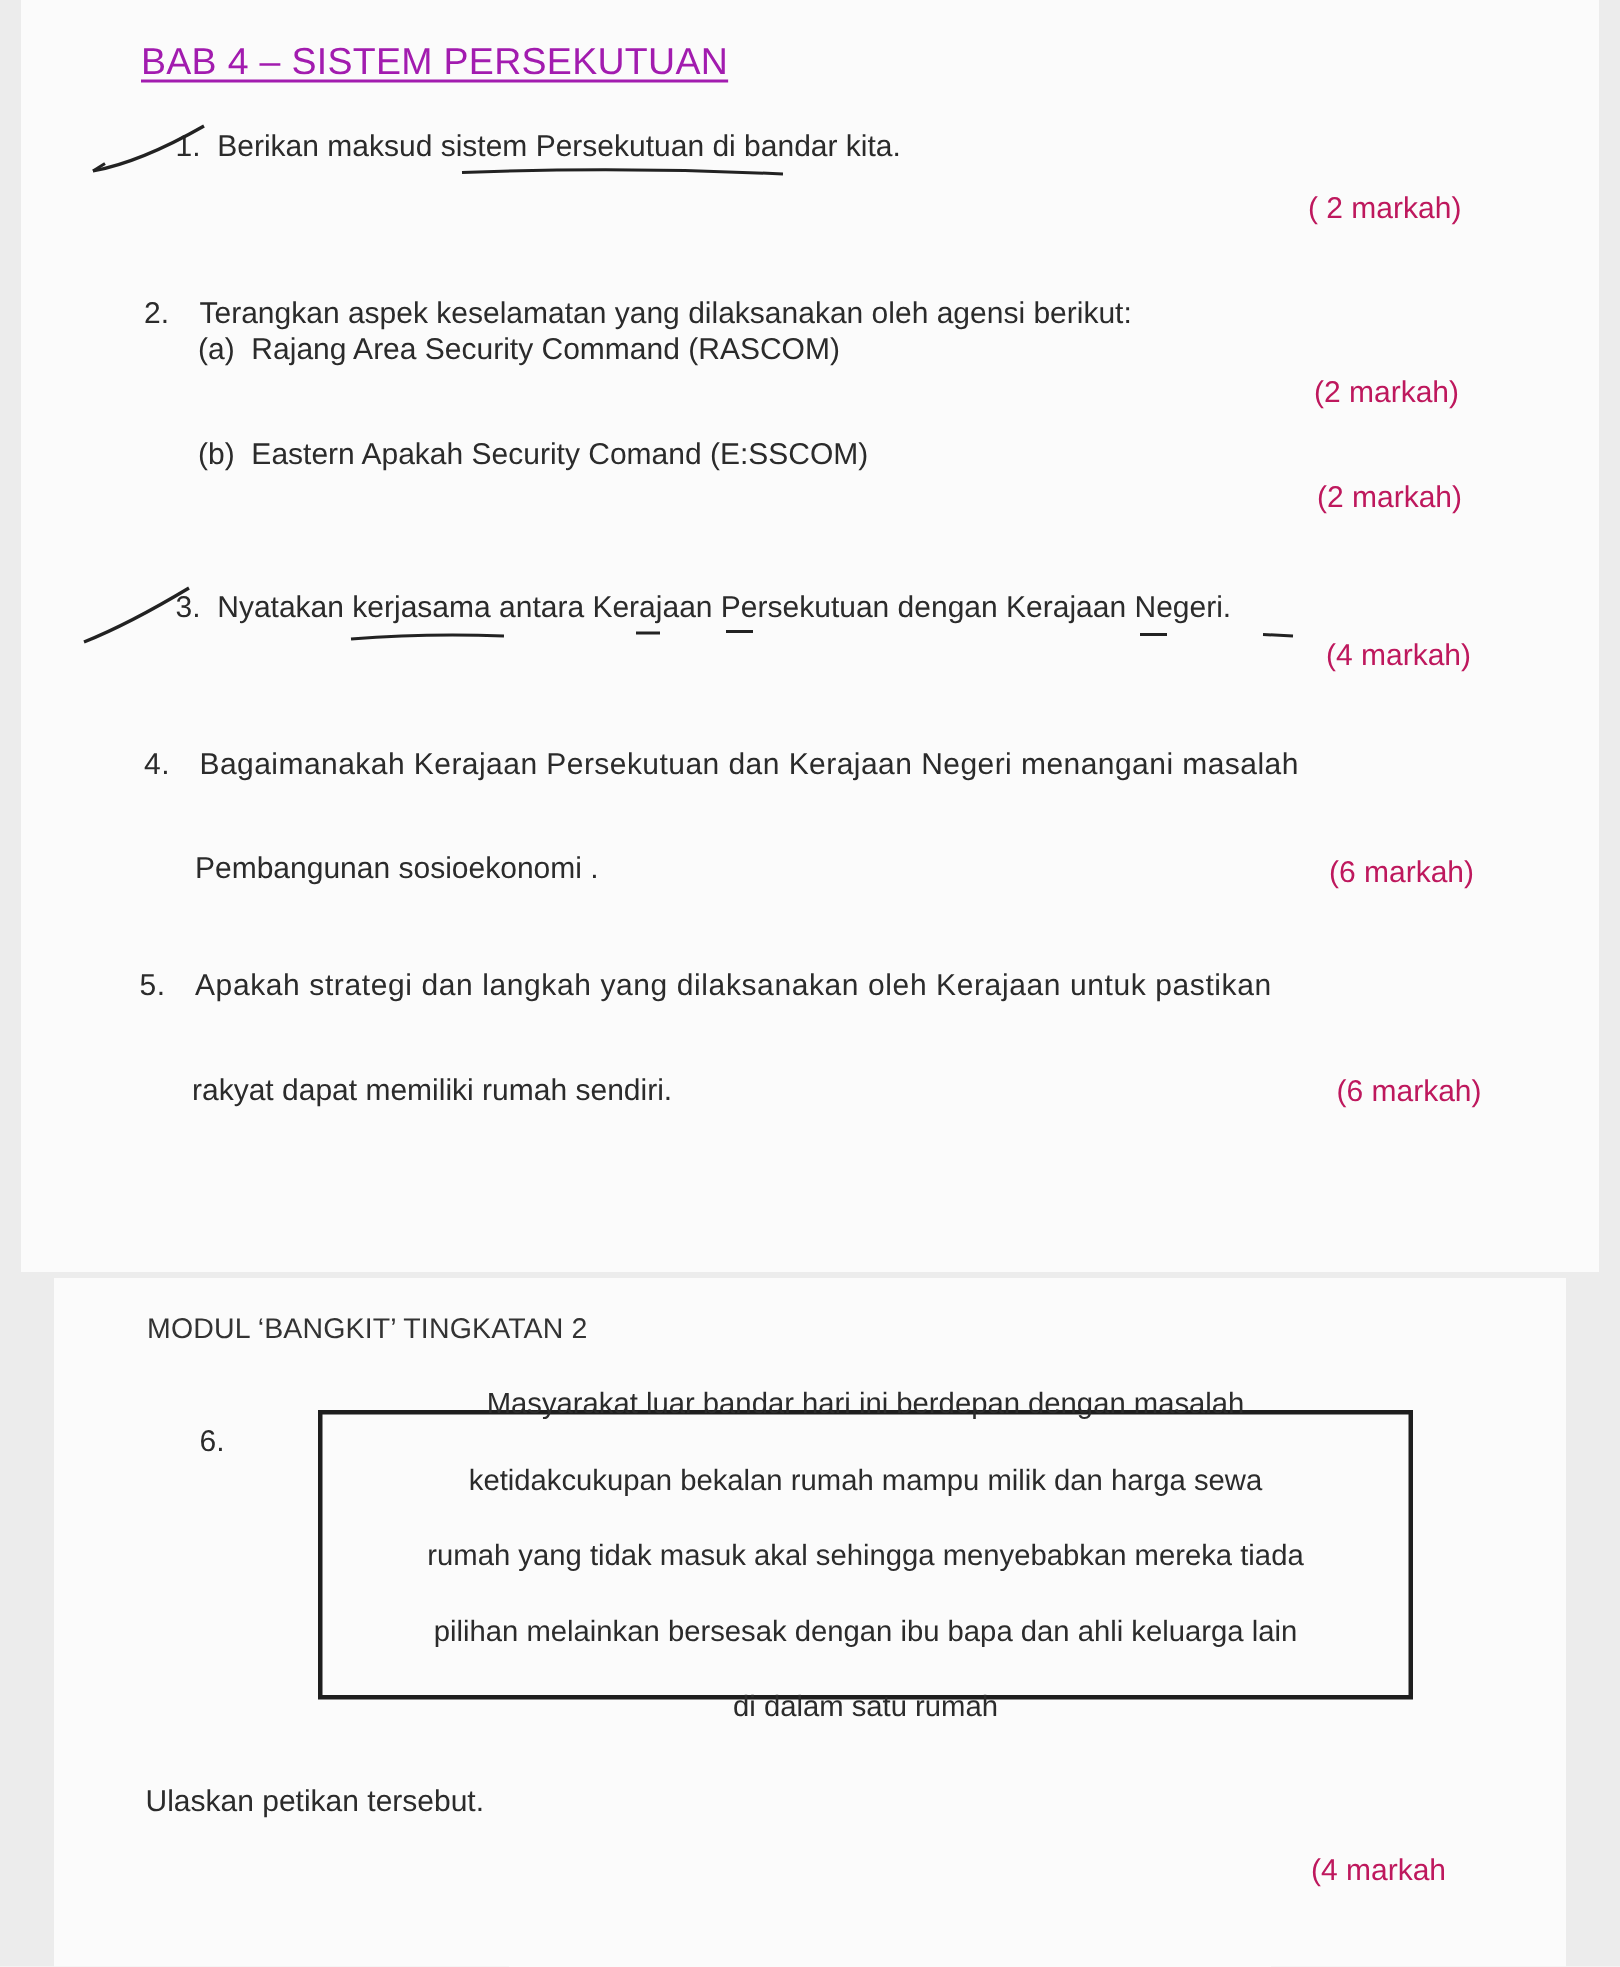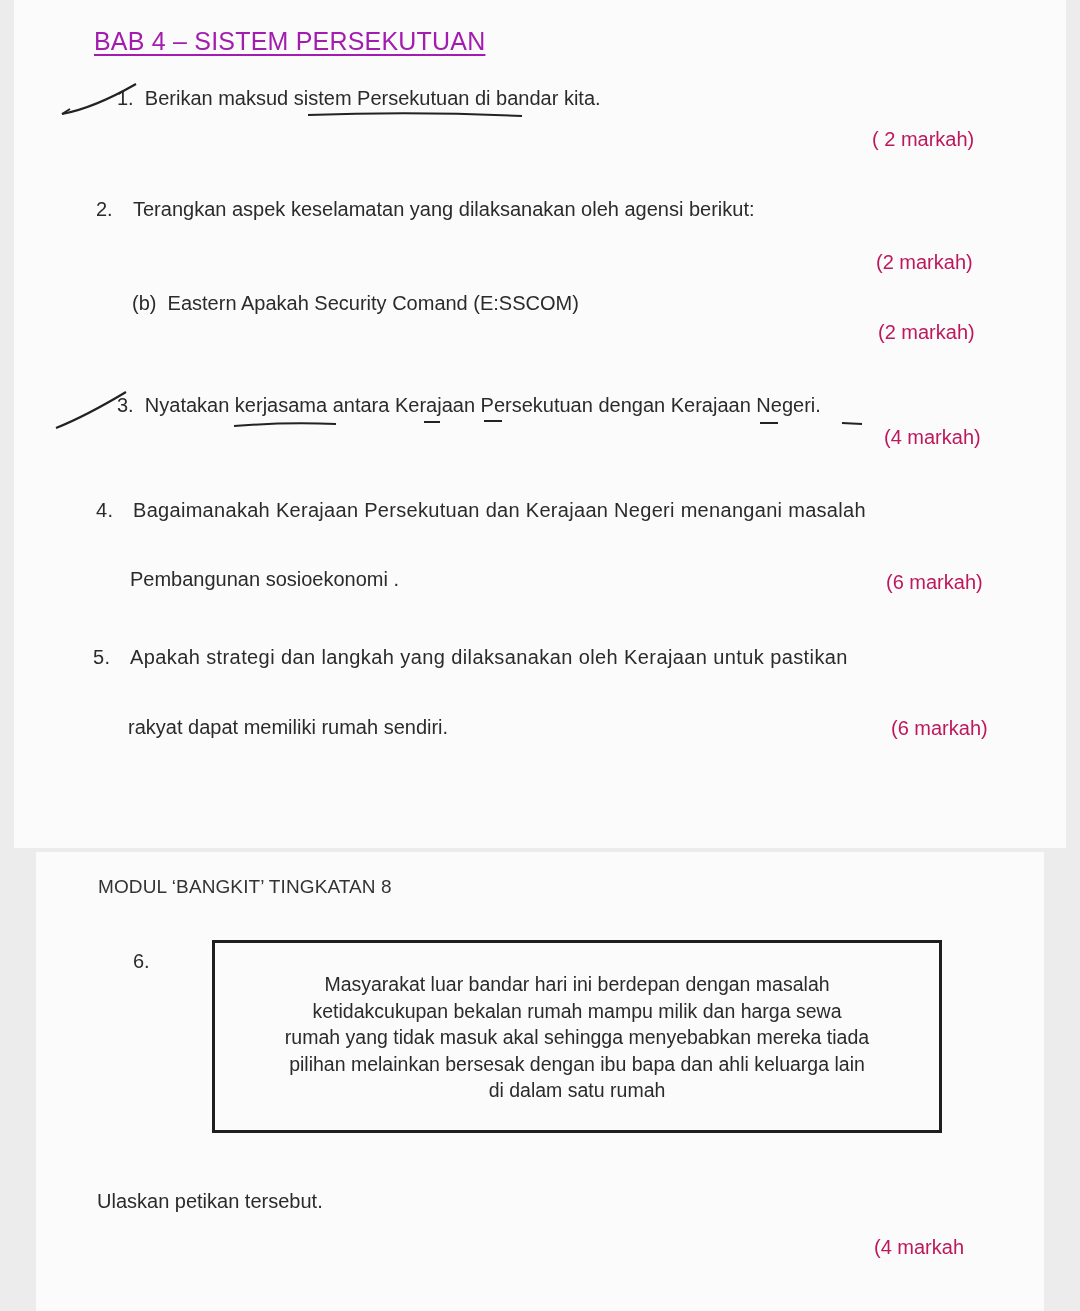--- a/index.html
+++ b/index.html
@@ -28,21 +28,21 @@
   .num { display: inline-block; width: 37px; }
   .hdr { font-size: 19px; color: #333; letter-spacing: 0.1px; }
 
   .ink { position: absolute; pointer-events: none; }
 
   .passage-box {
     position: absolute;
     left: 176px; top: 88px; width: 730px; height: 193px;
     border: 3px solid #1e1e1e;
     display: flex; flex-direction: column; align-items: center; justify-content: center;
-    gap: 2px; padding-top: 2px;
+    gap: 26px; padding-top: 2px;
   }
   .passage-line { font-size: 19.5px; color: #2b2b2b; line-height: 24.5px; white-space: nowrap; }
 </style>
 </head>
 <body>
 
 <div class="page" id="page1">
 
   <div class="t chapter-title" style="left:80px; top:27px;">BAB 4 – SISTEM PERSEKUTUAN</div>
 
@@ -54,20 +54,24 @@
     <path d="M8 36 Q 40 30 82 6" stroke="#222" stroke-width="2.2" fill="none"></path>
     <path d="M8 36 L 16 31" stroke="#222" stroke-width="2" fill="none"></path>
   </svg>
   <svg class="ink" style="left:292px; top:110px;" width="220" height="10">
     <path d="M2 5 Q 110 1 216 6" stroke="#222" stroke-width="2" fill="none"></path>
   </svg>
   <div class="t marks" style="left:858px; top:128px;">( 2 markah)</div>
 
   <div class="t q" style="left:82px; top:198px;">
     <span class="num">2.</span><span>Terangkan aspek keselamatan yang dilaksanakan oleh agensi berikut:</span>
+  </div>
+  <div class="t q" style="left:118px; top:222px;">
+    <span>(a)</span>&nbsp;
+    <span>Rajang Area Security Command (RASCOM)</span>
   </div>
   <div class="t marks" style="left:862px; top:251px;">(2 markah)</div>
   <div class="t q" style="left:118px; top:292px;">
     <span>(b)</span>&nbsp;
     <span>Eastern Apakah Security Comand (E:SSCOM)</span>
   </div>
   <div class="t marks" style="left:864px; top:321px;">(2 markah)</div>
 
   <div class="t q" style="left:103px; top:394px;">
     <span>3.</span>&nbsp;
@@ -93,21 +97,21 @@
 
   <div class="t q" style="left:79px; top:646px; letter-spacing:0.4px;">
     <span class="num">5.</span><span>Apakah strategi dan langkah yang dilaksanakan oleh Kerajaan untuk pastikan</span>
   </div>
   <div class="t q" style="left:114px; top:716px;">rakyat dapat memiliki rumah sendiri.</div>
   <div class="t marks" style="left:877px; top:717px;">(6 markah)</div>
 </div>
 
 <div class="page" id="page2">
 
-  <div class="t hdr" style="left:62px; top:24px;">MODUL ‘BANGKIT’ TINGKATAN 8</div>
+  <div class="t hdr" style="left:62px; top:24px;">MODUL ‘BANGKIT’ TINGKATAN 2</div>
 
   <div class="t q" style="left:97px; top:98px;">6.</div>
 
   <div class="passage-box">
     <div class="passage-line">Masyarakat luar bandar hari ini berdepan dengan masalah</div>
     <div class="passage-line">ketidakcukupan bekalan rumah mampu milik dan harga sewa</div>
     <div class="passage-line">rumah yang tidak masuk akal sehingga menyebabkan mereka tiada</div>
     <div class="passage-line">pilihan melainkan bersesak dengan ibu bapa dan ahli keluarga lain</div>
     <div class="passage-line">di dalam satu rumah</div>
   </div>

